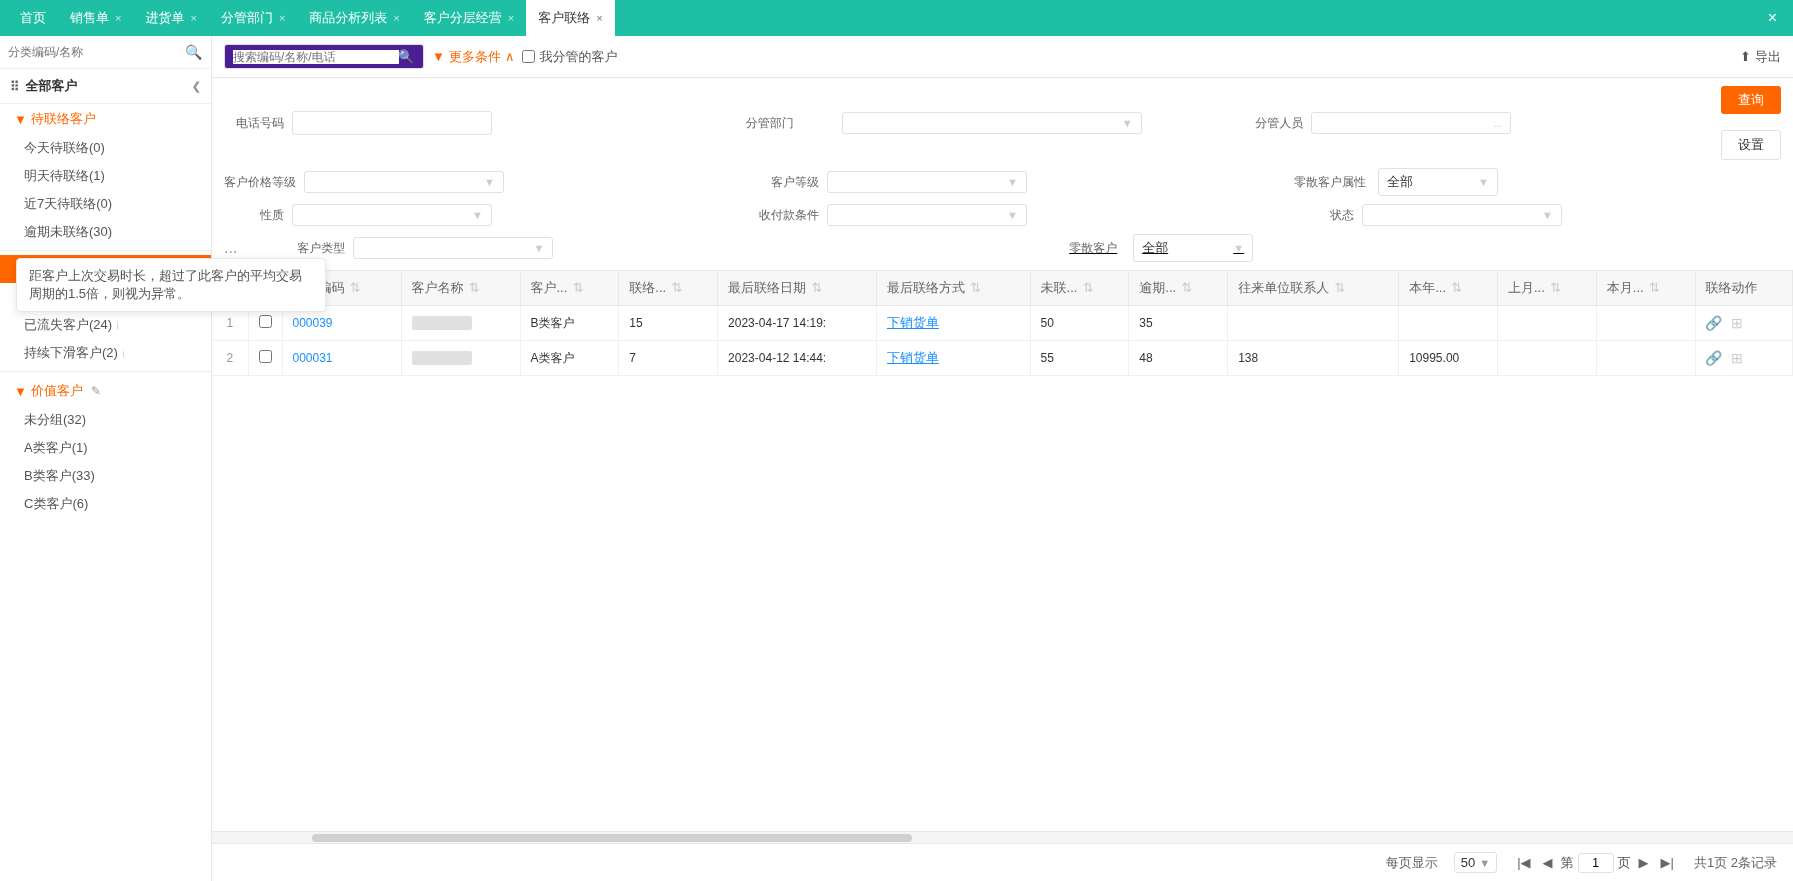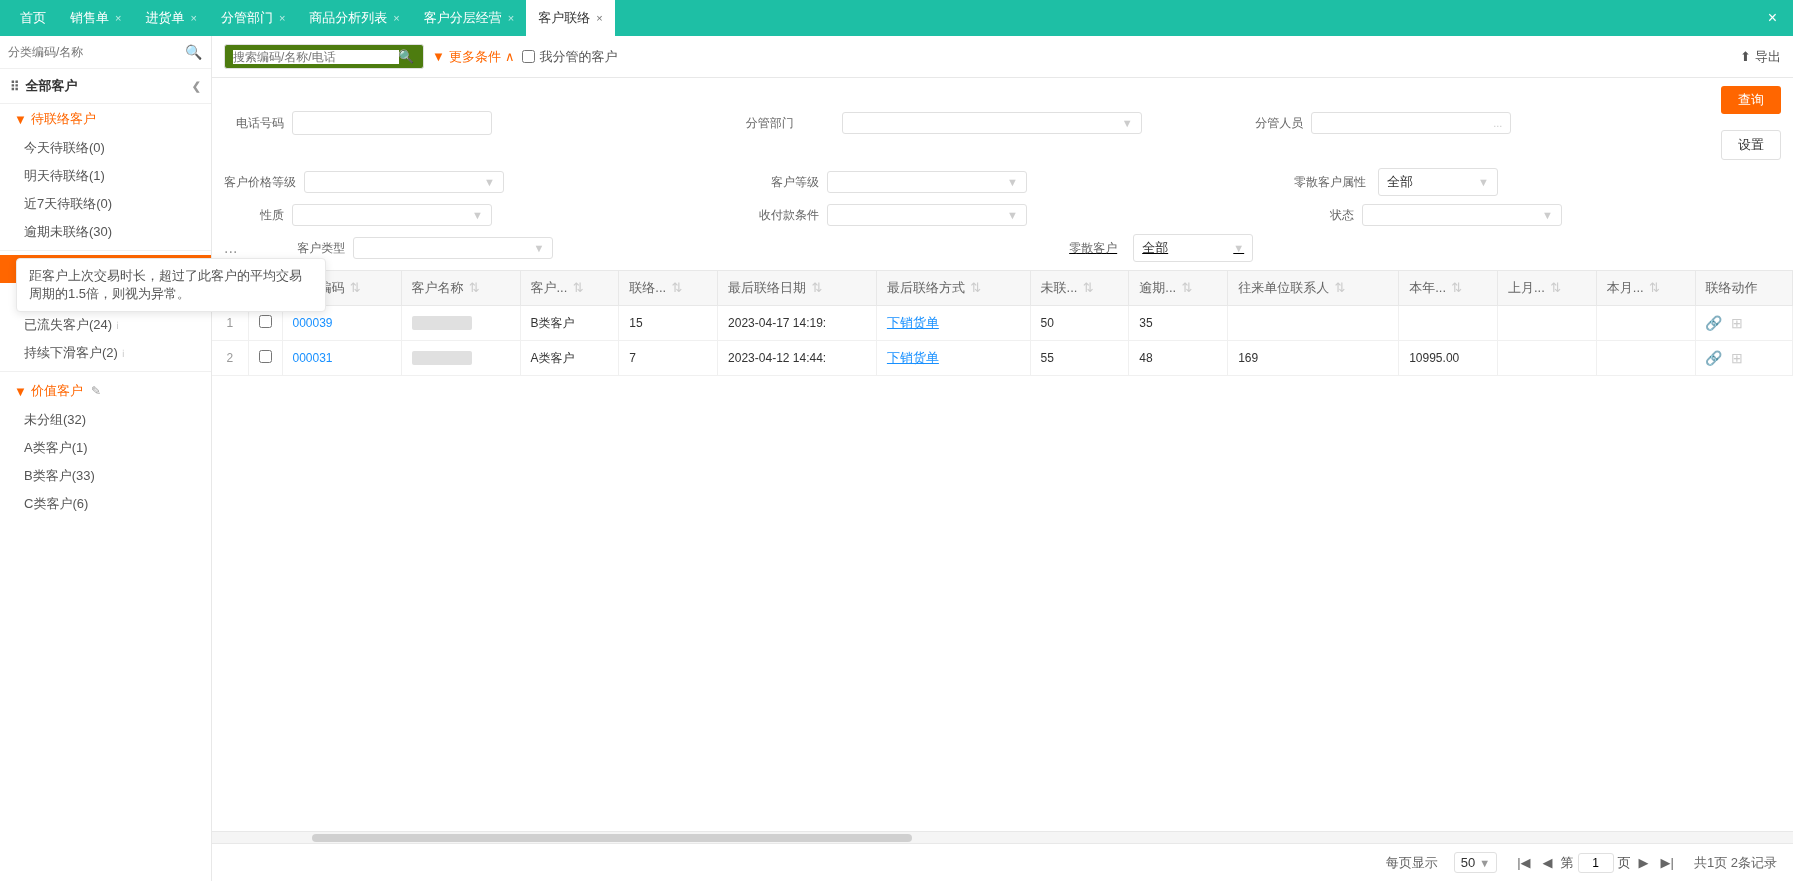--- a/index.html
+++ b/index.html
@@ -135,21 +135,21 @@
       align-items: center;
       gap: 8px;
       border-bottom: 1px solid #e8e8e8;
     }
     .search-box {
       display: flex;
       align-items: center;
       border: 1px solid #e0e0e0;
       border-radius: 3px;
       padding: 4px 8px;
-      background: #4d7c0f;
+      background: #4c1d95;
       width: 200px;
     }
     .search-box input {
       border: none;
       outline: none;
       font-size: 12px;
       color: #999;
       width: 170px;
     }
     .search-box .s-icon { color: #ccc; }
@@ -713,21 +713,21 @@
               <span class="blurred"></span>
             </td>
             <td>A类客户</td>
             <td>7</td>
             <td>2023-04-12 14:44:</td>
             <td>
               <span class="link-text">下销货单</span>
             </td>
             <td>55</td>
             <td>48</td>
-            <td>169</td>
+            <td>138</td>
             <td>10995.00</td>
             <td></td>
             <td></td>
             <td>
               <div class="action-icons">
                 <span class="action-icon">🔗</span>
                 <span class="action-icon">⊞</span>
               </div>
             </td>
           </tr>

